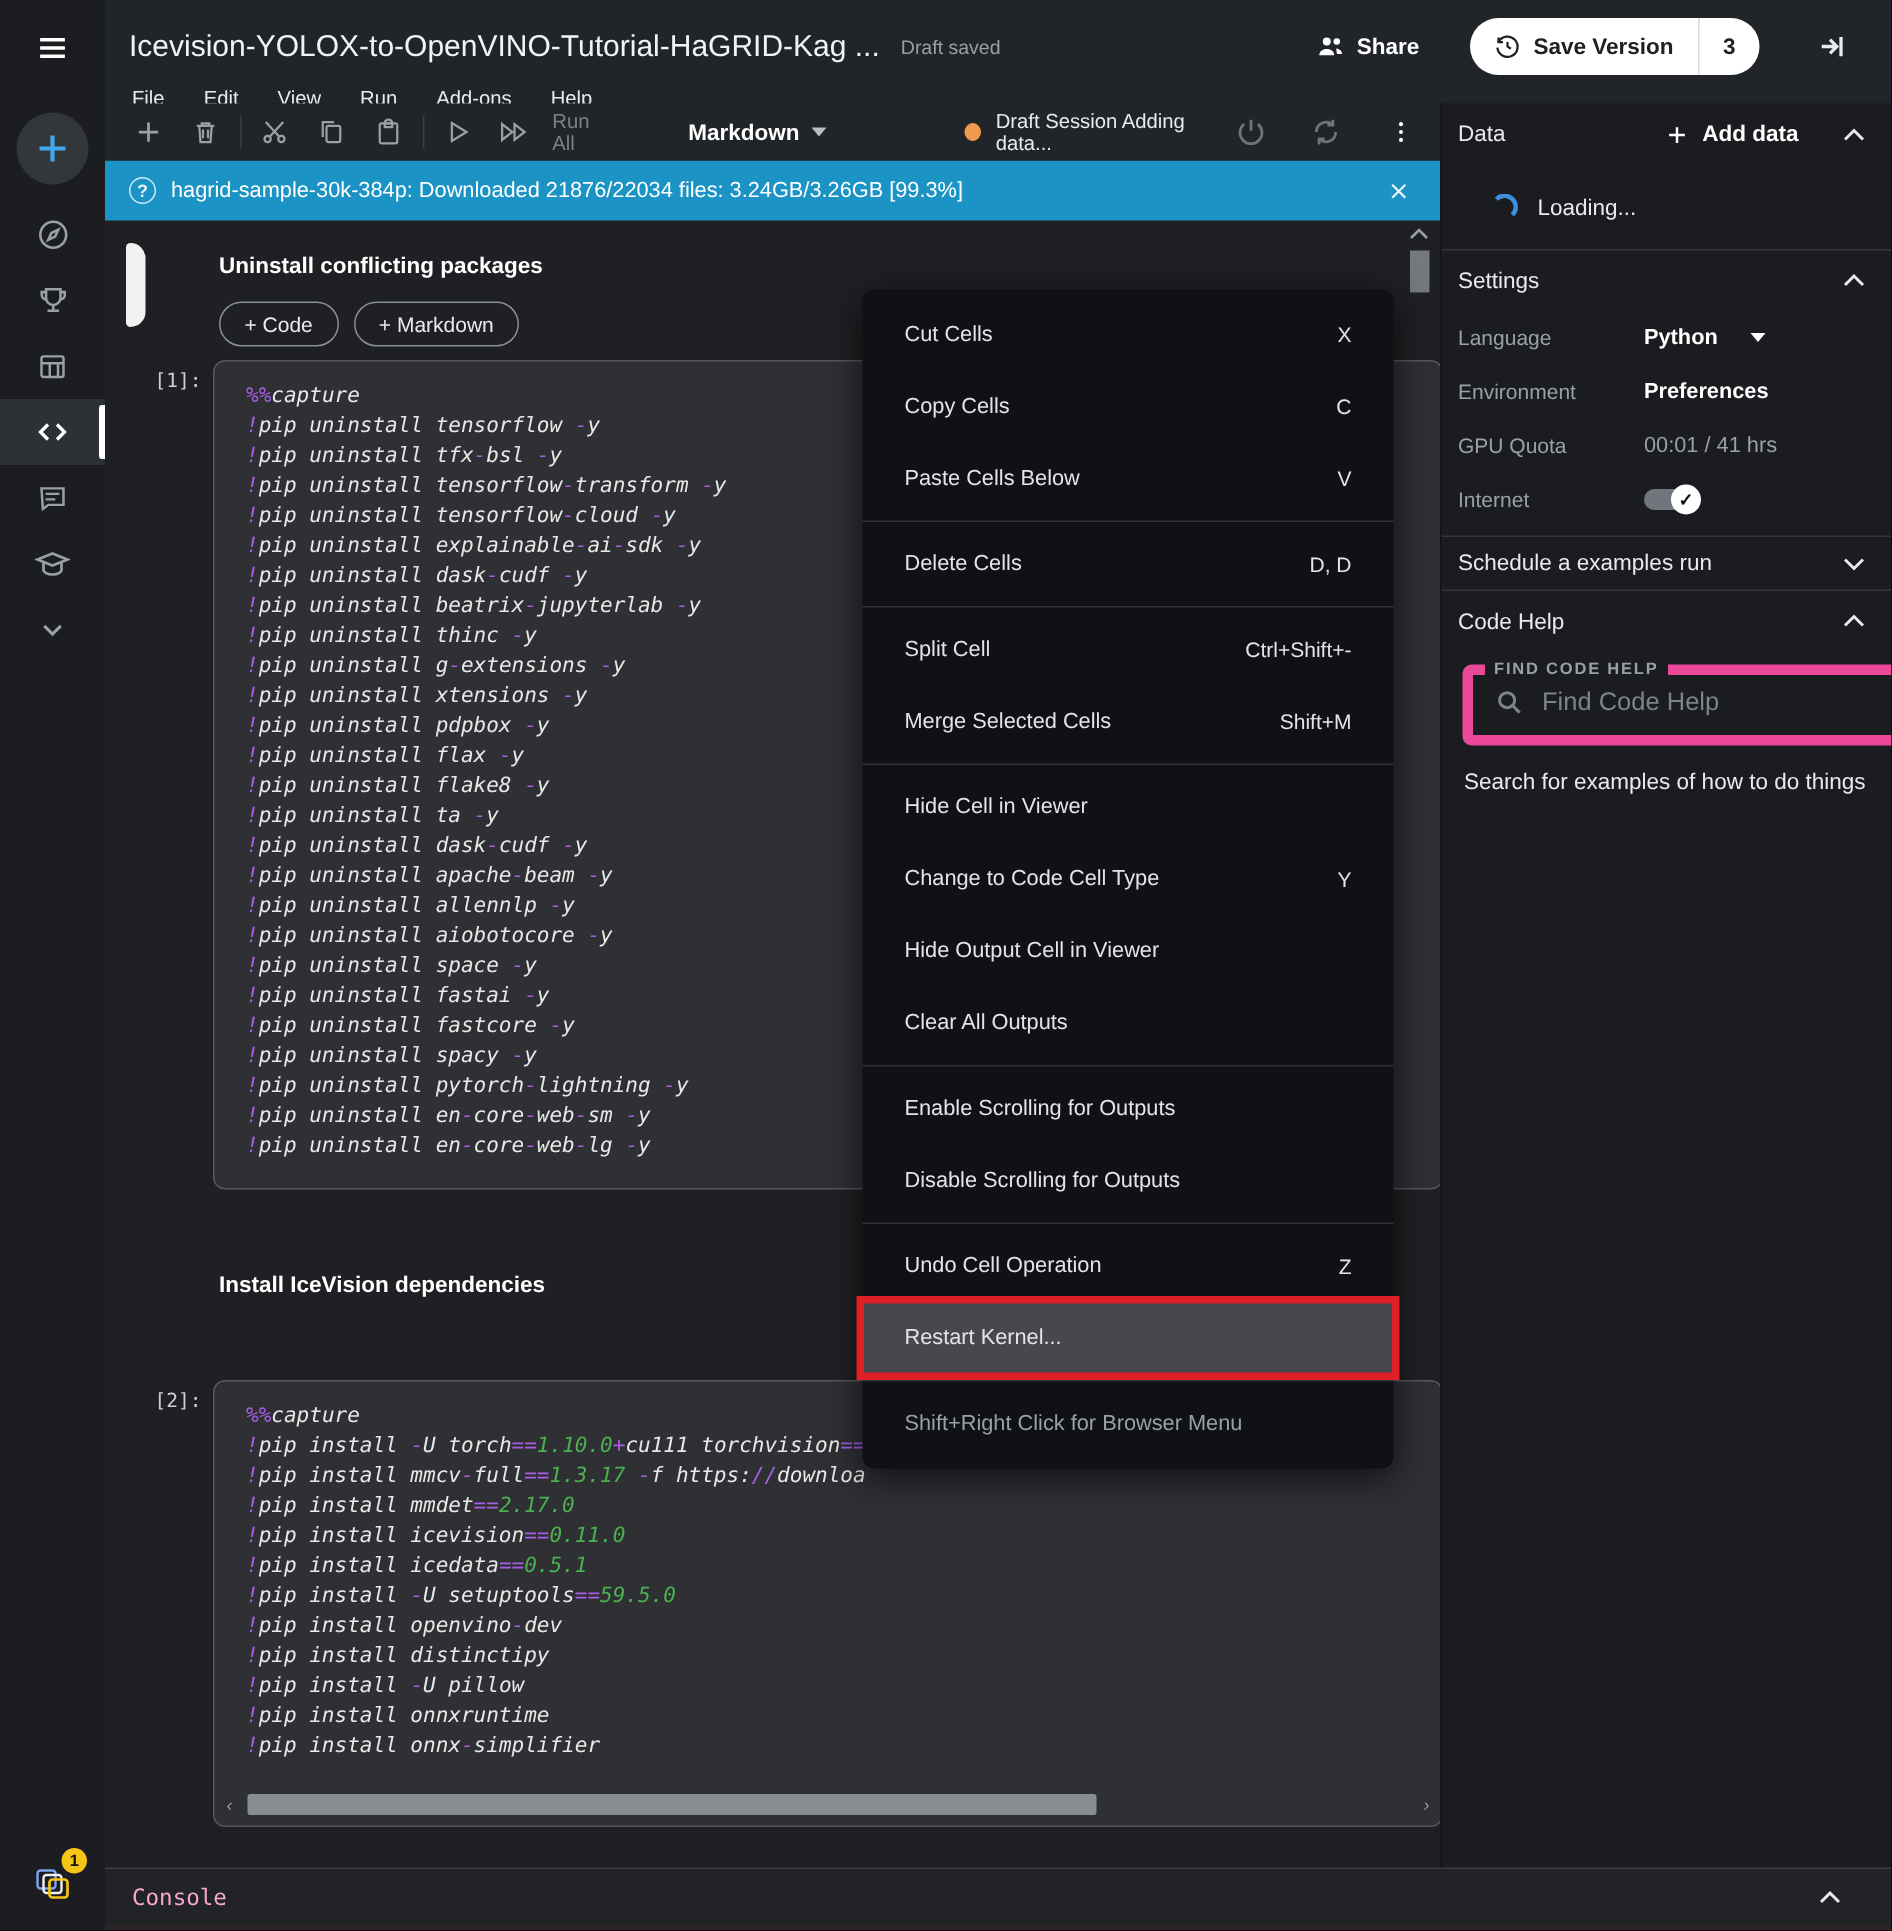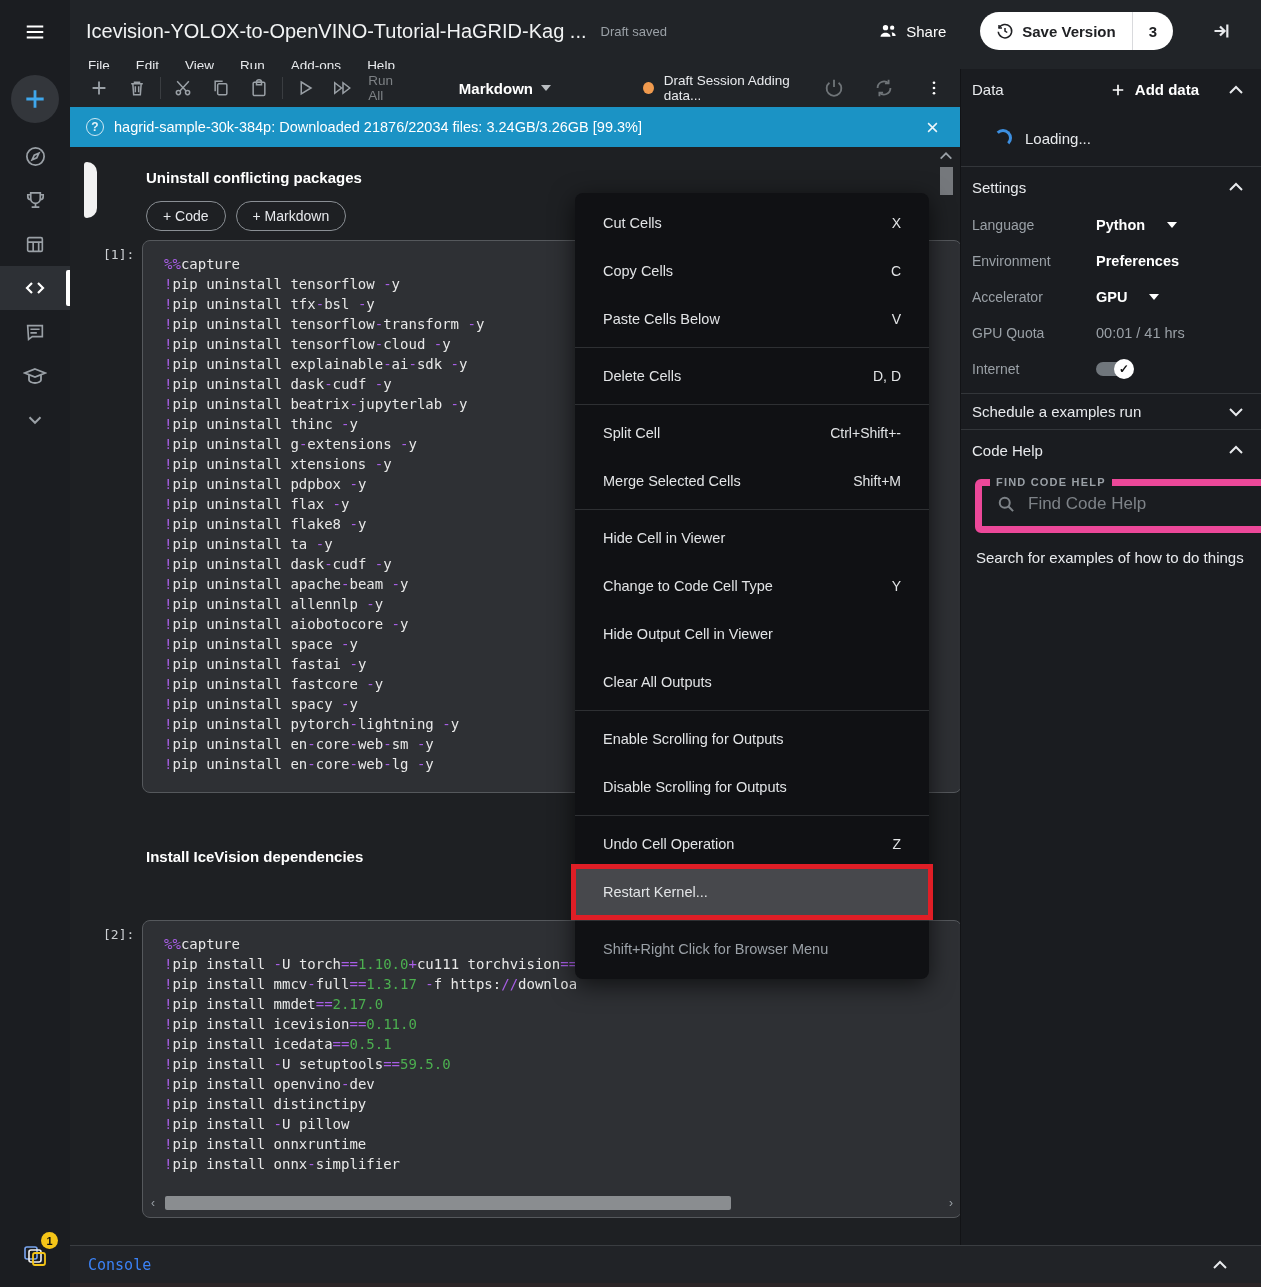--- a/index.html
+++ b/index.html
@@ -23,21 +23,21 @@
   .sb-badge-wrap { position:relative; }
   .sb-badge { position:absolute; top:-9px; right:-9px; min-width:17px; height:17px; border-radius:50%;
     background:#f5c518; color:#111; font-size:11px; font-weight:bold; display:flex; align-items:center; justify-content:center; }
 
   
   .header { position:absolute; left:70px; top:0; width:1191px; height:69px; background:#212428; z-index:4; }
   .title-row { display:flex; align-items:center; padding:12px 16px 0 16px; }
   .nb-title { font-size:20px; font-weight:500; color:#f1f3f4; white-space:nowrap; }
   .draft-status { margin-left:14px; font-size:13px; color:#9aa0a6; white-space:nowrap; }
   .title-spacer { flex:1; }
-  .share-btn { display:flex; align-items:center; gap:8px; font-size:15px; font-weight:400; color:#fff; cursor:pointer; margin-right:34px; }
+  .share-btn { display:flex; align-items:center; gap:8px; font-size:15px; font-weight:700; color:#fff; cursor:pointer; margin-right:34px; }
   .save-pill { display:flex; align-items:center; height:38px; background:#fff; border-radius:19px; color:#202124; cursor:pointer; overflow:hidden; }
   .save-main { display:flex; align-items:center; gap:8px; padding:0 16px; font-size:15px; font-weight:700; }
   .save-sep { width:1px; height:38px; background:#d9dadd; }
   .save-count { padding:0 16px; font-size:15px; font-weight:700; }
   .collapse-btn { margin-left:36px; margin-right:14px; color:#e8eaed; cursor:pointer; }
   .menubar { display:flex; gap:26px; padding:8px 0 0 18px; font-size:13.5px; color:#e8eaed; }
   .menubar span { cursor:pointer; }
 
   
   .toolbar { position:absolute; left:70px; top:69px; width:890px; height:38px; background:#212428;
@@ -62,21 +62,21 @@
   
   .notebook { position:absolute; left:70px; top:147px; width:890px; height:1098px; background:#1e2023; z-index:1; }
   .v-scroll-up { position:absolute; right:6px; top:2px; color:#9aa0a6; cursor:pointer; }
   .v-thumb { position:absolute; right:7px; top:20px; width:13px; height:28px; background:#75787c; cursor:pointer; }
   .md-marker { position:absolute; left:14px; top:15px; width:13px; height:56px; background:#f2f2f2; border-radius:3px 10px 10px 3px; }
   .md-heading { position:absolute; left:76px; font-size:15px; font-weight:700; color:#fff; }
   .h1 { top:22px; } .h2 { top:701px; }
   .add-pills { position:absolute; left:76px; top:54px; display:flex; gap:10px; }
   .pill-btn { height:30px; padding:5px 16px; border:1px solid #8a8f94; border-radius:15px; background:transparent;
     color:#e8eaed; font-size:14px; font-family:"Liberation Sans", sans-serif; display:flex; align-items:center; gap:6px; cursor:pointer; }
-  .cell { position:absolute; left:72px; width:820px; background:#2e3034; border:1px solid #55585c; border-radius:8px; }
+  .cell { position:absolute; left:72px; width:820px; background:#2e3034; border:1px solid #55585c; border-radius:8px;font-style:italic; }
   .cell-1 { top:93px; height:553px; }
   .cell-2 { top:773px; height:298px; }
   .cell-label { position:absolute; font-family:"DejaVu Sans Mono", monospace; font-size:13px; color:#cdd0d3; }
   .lbl-1 { left:33px; top:100px; } .lbl-2 { left:33px; top:780px; }
   .code { padding:13px 10px 0 21px; font-family:"DejaVu Sans Mono", monospace; font-size:14px; line-height:20px;
     color:#e8e8e8; white-space:pre; overflow:hidden; }
   .tk-p { color:#a85ee6; } .tk-g { color:#4caf50; }
   .h-scroll { position:absolute; left:4px; right:4px; bottom:6px; height:16px; display:flex; align-items:center; }
   .h-arrow { color:#9aa0a6; font-size:12px; width:12px; text-align:center; cursor:pointer; flex:none; }
   .h-track { flex:1; height:14px; position:relative; }
@@ -119,21 +119,21 @@
   .codehelp-legend { font-size:11px; letter-spacing:1.2px; font-weight:700; color:#9aa0a6; padding:0 6px; }
   .codehelp-inner { display:flex; align-items:center; gap:12px; padding:6px 4px 2px 6px; color:#7e8388; }
   .codehelp-input { flex:1; background:transparent; border:none; outline:none; color:#bdc1c6;
     font-size:17px; font-family:"Liberation Sans", sans-serif; }
   .codehelp-input::placeholder { color:#7e8388; }
   .codehelp-hint { padding:16px 0 0 15px; font-size:15px; color:#e8eaed; }
 
   
   .console-bar { position:absolute; left:70px; bottom:4px; width:1191px; height:38px; background:#212327;
     border-top:1px solid #3a3d41; display:flex; align-items:center; padding:0 18px; z-index:6; }
-  .console-label { font-family:"DejaVu Sans Mono", monospace; font-size:15px; color:#3b82f6; }
+  .console-label { font-family:"DejaVu Sans Mono", monospace; font-size:15px; color:#f9a8d4; }
   .console-chev { margin-left:auto; margin-right:14px; color:#e8eaed; cursor:pointer; }
   .bottom-strip { position:absolute; left:70px; bottom:0; width:1191px; height:4px; background:#2b2527; z-index:6; }
 </style>
 </head>
 <body>
 
 <div class="app">
 
   <nav class="sidebar">
     <div class="sb-item sb-hamburger">
@@ -482,27 +482,20 @@
             <div class="caret-down" style="border-top-color: rgb(255, 255, 255);"></div>
           </div>
         </div>
         <div class="setting-row">
           <span class="set-label">Environment</span>
           <div class="set-value">
             <span>Preferences</span>
           </div>
         </div>
         <div class="setting-row">
-          <span class="set-label">Accelerator</span>
-          <div class="set-value">
-            <span>GPU</span>
-            <div class="caret-down" style="border-top-color: rgb(255, 255, 255);"></div>
-          </div>
-        </div>
-        <div class="setting-row">
           <span class="set-label">GPU Quota</span>
           <div class="set-value muted">
             <span>00:01 / 41 hrs</span>
           </div>
         </div>
         <div class="setting-row">
           <span class="set-label">Internet</span>
           <div class="toggle">
             <div class="toggle-knob">✓</div>
           </div>

